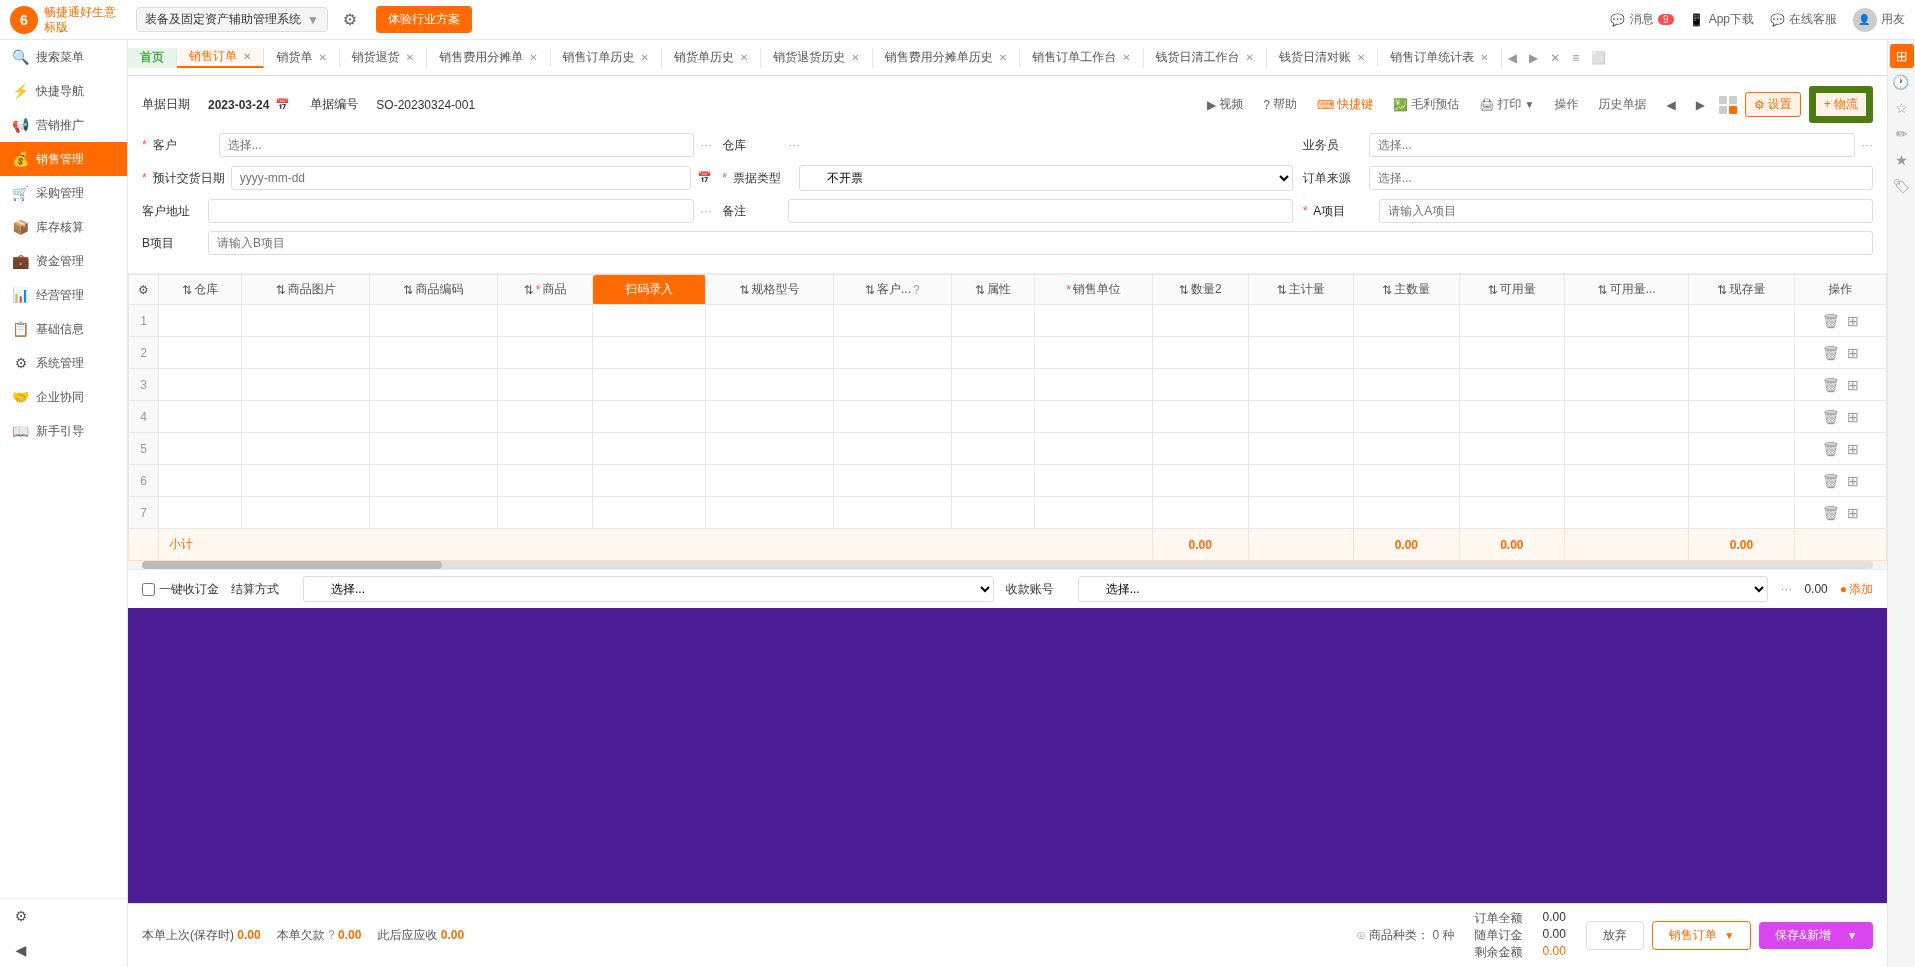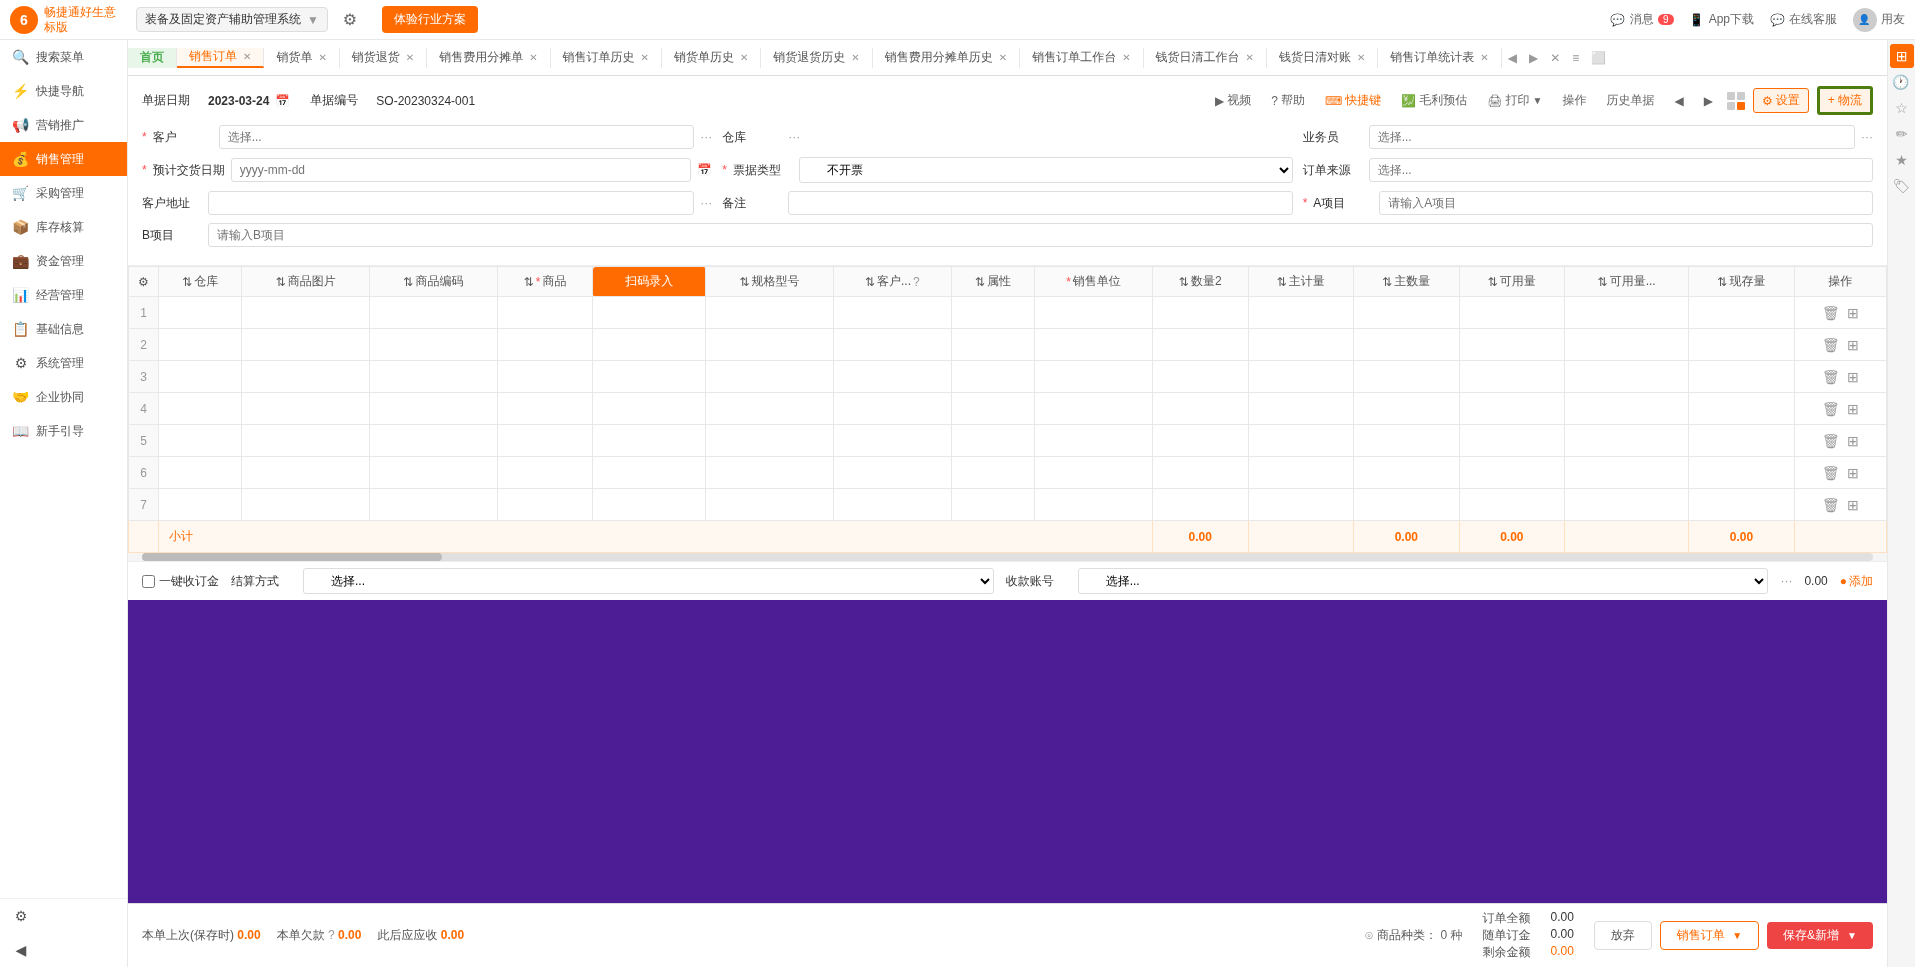--- a/index.html
+++ b/index.html
@@ -13,21 +13,21 @@
     .content { flex: 1; display: flex; flex-direction: column; overflow: hidden; }
     .tab-bar { display: flex; align-items: center; background: #fff; height: 36px; border-bottom: 1px solid #ddd; flex-shrink: 0; overflow: hidden; }
     .content-area { flex: 1; overflow-y: auto; padding: 0; background: #4c1d95; }
 
     
     .logo { display: flex; align-items: center; margin-right: 20px; }
     .logo-icon { width: 28px; height: 28px; background: #ff6b00; border-radius: 50%; display: flex; align-items: center; justify-content: center; color: white; font-size: 14px; font-weight: bold; margin-right: 6px; }
     .logo-text { font-size: 12px; color: #ff6b00; line-height: 1.2; }
     .system-title { display: flex; align-items: center; background: #f5f5f5; border: 1px solid #ddd; border-radius: 4px; padding: 3px 8px; font-size: 12px; color: #333; margin-right: 8px; }
     .settings-btn { width: 28px; height: 28px; display: flex; align-items: center; justify-content: center; border-radius: 4px; cursor: pointer; color: #666; font-size: 16px; }
-    .industry-btn { background: #ff6b00; color: white; border: none; padding: 5px 12px; border-radius: 4px; cursor: pointer; font-size: 12px; margin-left: 18px; }
+    .industry-btn { background: #ff6b00; color: white; border: none; padding: 5px 12px; border-radius: 4px; cursor: pointer; font-size: 12px; margin-left: 12px; }
     .top-right { margin-left: auto; display: flex; align-items: center; gap: 16px; }
     .top-right-item { display: flex; align-items: center; gap: 4px; color: #666; font-size: 12px; cursor: pointer; }
     .badge { background: #ff4d4f; color: white; border-radius: 10px; padding: 0 4px; font-size: 10px; min-width: 16px; text-align: center; }
     .avatar { width: 24px; height: 24px; background: #ccc; border-radius: 50%; display: flex; align-items: center; justify-content: center; color: white; font-size: 10px; }
     .sidebar-item { display: flex; align-items: center; padding: 8px 12px; cursor: pointer; font-size: 12px; color: #555; gap: 6px; }
     .sidebar-item.active { background: #ff6b00; color: white; border-radius: 0; }
     .sidebar-icon { width: 18px; height: 18px; display: flex; align-items: center; justify-content: center; font-size: 14px; }
     .sidebar-bottom { margin-top: auto; border-top: 1px solid #f0f0f0; }
 
     
@@ -70,21 +70,21 @@
     .bottom-bar { background: white; border-top: 1px solid #ddd; padding: 6px 14px; display: flex; align-items: center; gap: 16px; font-size: 12px; color: #555; flex-shrink: 0; }
     .bottom-right { margin-left: auto; display: flex; align-items: center; gap: 20px; }
     .order-summary { text-align: right; font-size: 12px; }
     .order-summary-row { display: flex; justify-content: space-between; gap: 20px; }
     .order-val { color: #333; }
     .order-val.orange { color: #ff6b00; }
 
     .footer-actions { display: flex; gap: 8px; align-items: center; }
     .btn-discard { border: 1px solid #ddd; background: white; padding: 5px 16px; border-radius: 4px; cursor: pointer; font-size: 12px; color: #555; }
     .btn-save { border: 1px solid #ff6b00; background: white; padding: 5px 16px; border-radius: 4px; cursor: pointer; font-size: 12px; color: #ff6b00; }
-    .btn-save-new { background: #ef4444; color: white; border: none; padding: 5px 16px; border-radius: 4px; cursor: pointer; font-size: 12px; display: flex; align-items: center; gap: 8px; }
+    .btn-save-new { background: #d946ef; color: white; border: none; padding: 5px 16px; border-radius: 4px; cursor: pointer; font-size: 12px; display: flex; align-items: center; gap: 16px; }
 
     
     .payment-row { background: white; padding: 6px 14px; display: flex; align-items: center; gap: 12px; font-size: 12px; border-top: 1px solid #eee; }
     .checkbox-label { display: flex; align-items: center; gap: 4px; cursor: pointer; }
 
     
     .right-sidebar { width: 28px; background: #f5f5f5; border-left: 1px solid #e8e8e8; display: flex; flex-direction: column; align-items: center; padding: 4px 0; gap: 2px; }
     .right-icon { width: 24px; height: 24px; display: flex; align-items: center; justify-content: center; cursor: pointer; color: #999; font-size: 14px; border-radius: 3px; }
     .right-icon.active { background: #ff6b00; color: white; }
 
@@ -296,21 +296,21 @@
                 </div>
                 <div style="display:flex; gap:2px;">
                   <div style="width:8px;height:8px;background:#ccc;border-radius:1px"></div>
                   <div style="width:8px;height:8px;background:#ff6b00;border-radius:1px"></div>
                 </div>
               </div>
               <div class="header-btn orange" style="background:#fff3e8; border:1px solid #ff6b00; padding:3px 8px; border-radius:3px;">
                 <span>⚙</span>
                 <span>设置</span>
               </div>
-              <div class="header-btn orange" style="background:#fff3e8; border:3px solid #4d7c0f; padding:3px 8px; border-radius:3px;">
+              <div class="header-btn orange" style="background:#fff3e8; border:7px solid #4d7c0f; padding:3px 8px; border-radius:3px;">
                 <span>+ 物流</span>
               </div>
             </div>
           </div>
 
           <div class="form-row">
             <div class="form-field">
               <span style="color:#ff4d4f">*</span>
               <span class="form-label">客户</span>
               <input class="form-input" placeholder="选择..." style="">

